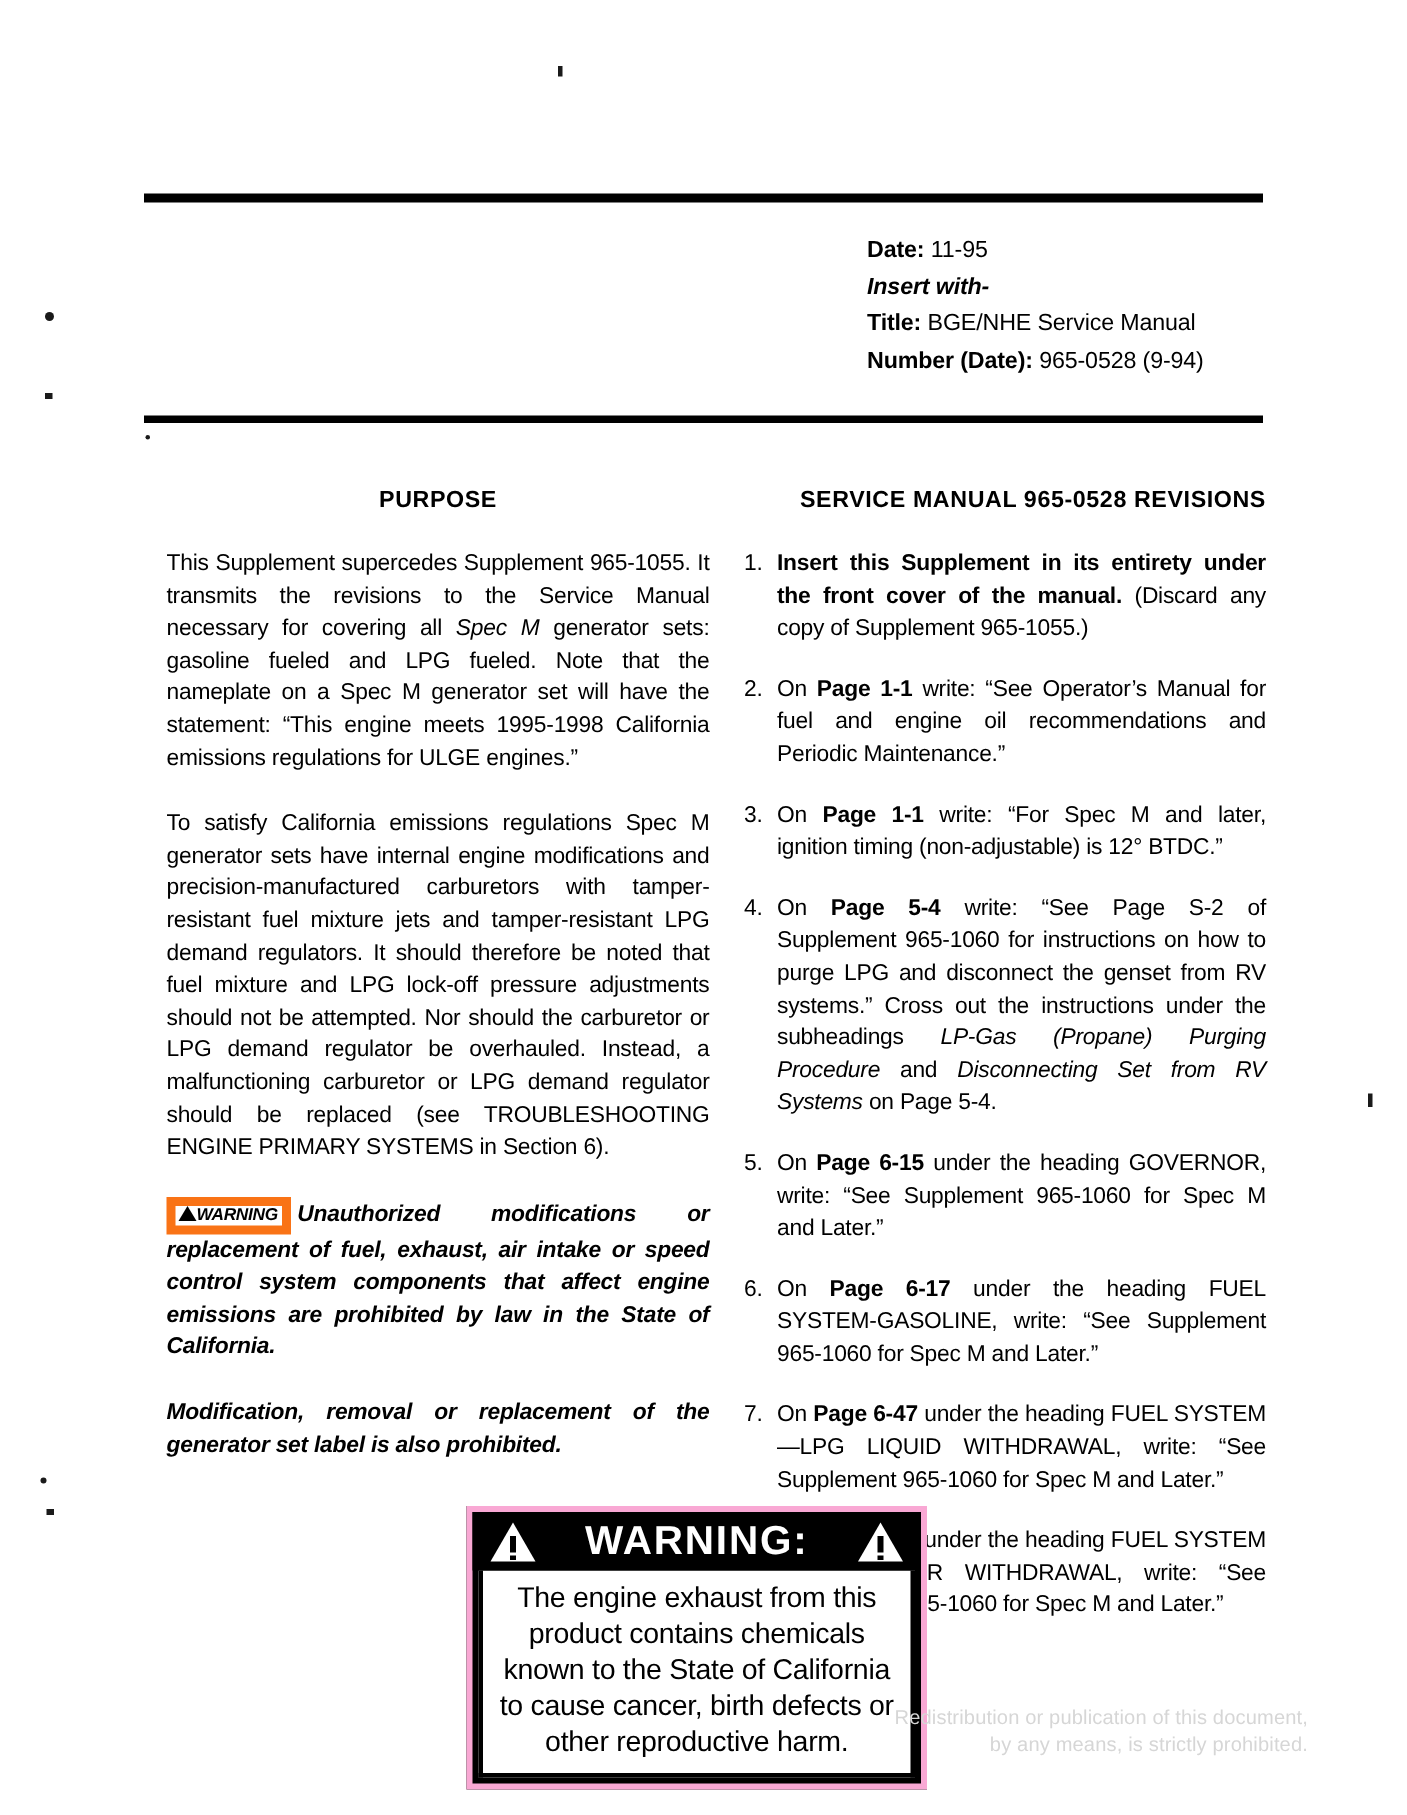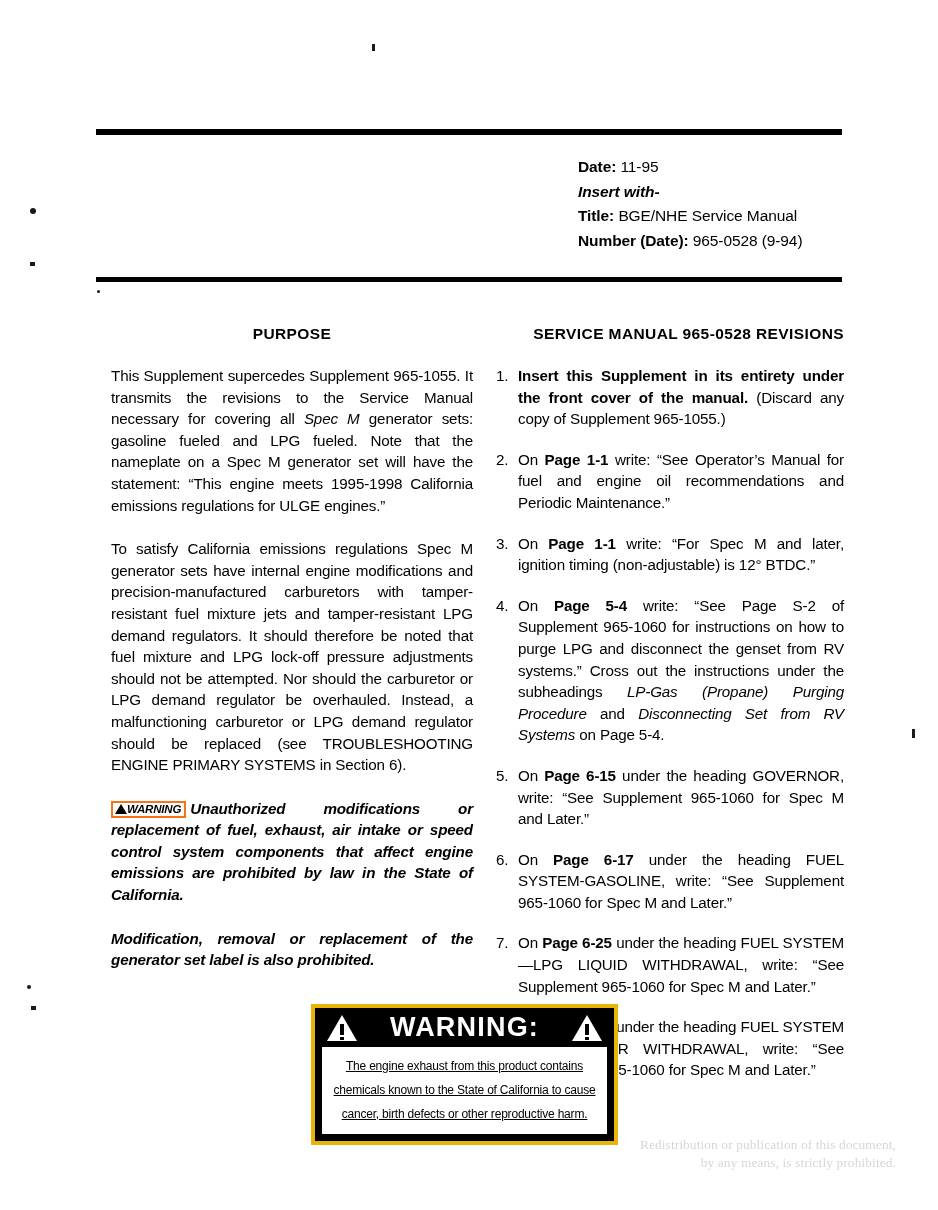--- a/index.html
+++ b/index.html
@@ -78,21 +78,21 @@
   }
   p.body:last-child { margin-bottom: 0; }
 
   b, .b { font-weight: bold; }
   i, .i { font-style: italic; }
   .bi { font-weight: normal; font-style: italic; }
 
   
   .warn-badge {
     display: inline-block;
-    border: 2px solid #f97316;
+    border: 6px solid #f97316;
     padding: 0px 3px 0px 2px;
     font-size: 11.5px;
     font-weight: bold;
     letter-spacing: -0.2px;
     line-height: 13px;
     vertical-align: 1px;
     white-space: nowrap;
     margin-right: 4px;
   }
   .warn-badge .tri {
@@ -133,24 +133,23 @@
     width: 18px;
     text-align: left;
   }
 
   
   #warning-label {
     position: absolute;
     left: 311px;
     top: 1004px;
     width: 307px;
-    border: 4px solid #eab308;
+    border: 4px solid #f9a8d4;
     background: #000;
     box-sizing: border-box;
-    text-decoration: underline;
   }
   #warning-banner {
     background: #000;
     color: #fff;
     height: 39px;
     display: flex;
     align-items: center;
     justify-content: center;
     position: relative;
   }
@@ -188,49 +187,48 @@
     background: #000;
   }
   #warning-body {
     background: #ffffff;
     color: #000;
     border: 3px solid #000;
     border-top: none;
     margin: 0 4px 4px 4px;
     padding: 7px 6px 8px 6px;
     text-align: center;
-    font-size: 12px;
+    font-size: 19px;
     line-height: 24px;
     letter-spacing: -0.2px;
   }
 
   
   #page-number {
     position: absolute;
     left: 0;
     top: 1157px;
     width: 938px;
     text-align: center;
     font-size: 16px;
     font-weight: bold;
     letter-spacing: 0.3px;
   }
 
   
   #watermark {
     position: absolute;
-    left: 576px;
+    left: 552px;
     top: 1136px;
     width: 320px;
     text-align: right;
     color: #d6d6d6;
     font-size: 13.4px;
     line-height: 18px;
     letter-spacing: 0.1px;
-    font-family: Liberation Serif, serif;
   }
 </style>
 </head>
 <body>
 
 <div id="page">
 
   <div class="artifact" style="left:372px; top:44px; width:3px; height:7px; border-radius:0;"></div>
   <div class="artifact" style="left:30px; top:208px; width:6px; height:6px;"></div>
   <div class="artifact" style="left:30px; top:262px; width:5px; height:4px; border-radius:0;"></div>
@@ -263,21 +261,21 @@
 
   <div id="col-right" class="col">
     <div class="col-heading" id="revisions-heading">SERVICE MANUAL 965-0528 REVISIONS</div>
     <ol class="revlist" id="revisions-list">
         <li><span class="num">1.</span><span class="b">Insert this Supplement in its entirety under the front cover of the manual.</span><span> (Discard any copy of Supplement 965-1055.)</span></li>
         <li><span class="num">2.</span><span>On </span><span class="b">Page 1-1</span><span> write: “See Operator’s Manual for fuel and engine oil recommendations and Periodic Maintenance.”</span></li>
         <li><span class="num">3.</span><span>On </span><span class="b">Page 1-1</span><span> write: “For Spec M and later, ignition timing (non-adjustable) is 12° BTDC.”</span></li>
         <li><span class="num">4.</span><span>On </span><span class="b">Page 5-4</span><span> write: “See Page S-2 of Supplement 965-1060 for instructions on how to purge LPG and disconnect the genset from RV systems.” Cross out the instructions under the subheadings </span><span class="i">LP-Gas (Propane) Purging Procedure</span><span> and </span><span class="i">Disconnecting Set from RV Systems</span><span> on Page 5-4.</span></li>
         <li><span class="num">5.</span><span>On </span><span class="b">Page 6-15</span><span> under the heading GOVERNOR, write: “See Supplement 965-1060 for Spec M and Later.”</span></li>
         <li><span class="num">6.</span><span>On </span><span class="b">Page 6-17</span><span> under the heading FUEL SYSTEM-GASOLINE, write: “See Supplement 965-1060 for Spec M and Later.”</span></li>
-        <li><span class="num">7.</span><span>On </span><span class="b">Page 6-25</span><span> under the heading FUEL SYSTEM—LPG LIQUID WITHDRAWAL, write: “See Supplement 965-1060 for Spec M and Later.”</span></li>
+        <li><span class="num">7.</span><span>On </span><span class="b">Page 6-47</span><span> under the heading FUEL SYSTEM—LPG LIQUID WITHDRAWAL, write: “See Supplement 965-1060 for Spec M and Later.”</span></li>
         <li><span class="num">8.</span><span>On </span><span class="b">Page 6-31</span><span> under the heading FUEL SYSTEM—LPG VAPOR WITHDRAWAL, write: “See Supplement 965-1060 for Spec M and Later.”</span></li>
       </ol>
   </div>
 
   <div id="warning-label">
     <div id="warning-banner">
       <span class="wtri left">
           <span class="bang"></span>
         </span>
       <span class="wtitle">WARNING:</span>

